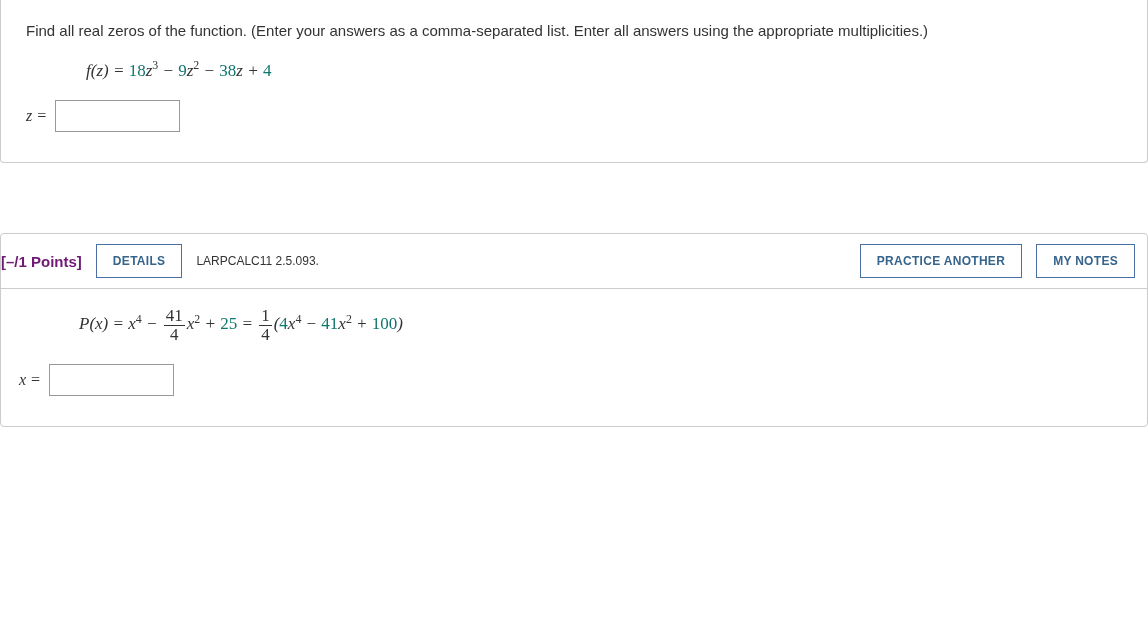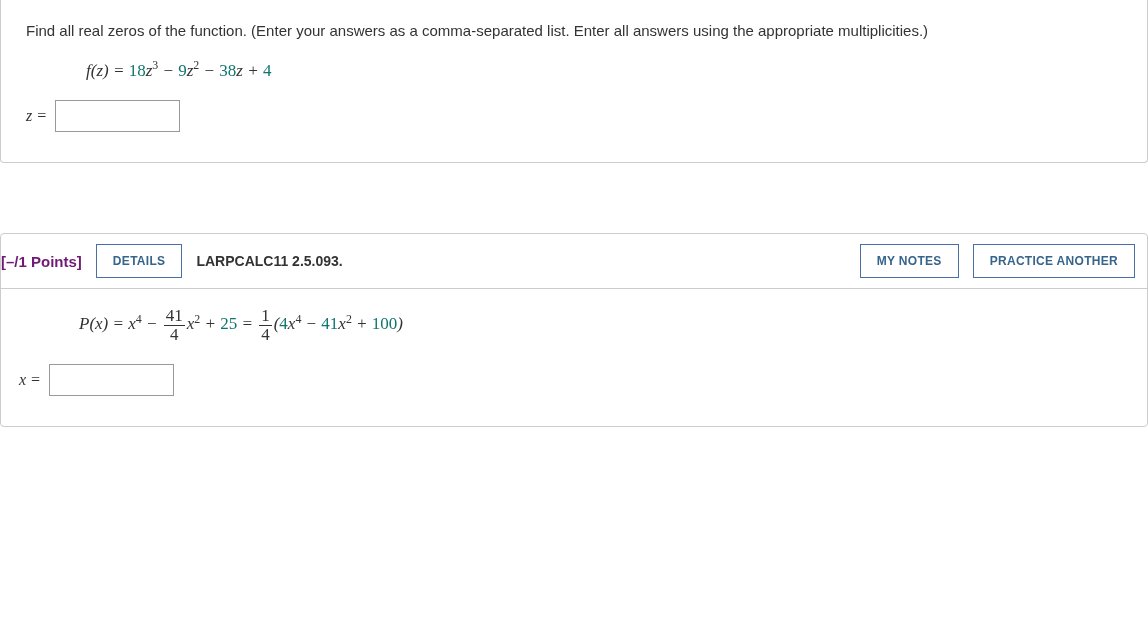--- a/index.html
+++ b/index.html
@@ -73,23 +73,23 @@
     color: #36648b;
     background: #fff;
     padding: 9px 16px;
     font-size: 12px;
     font-weight: bold;
     letter-spacing: 0.3px;
     cursor: pointer;
     font-family: Verdana, Geneva, sans-serif;
   }
   .qref {
-    font-weight: bold;
+    font-weight: normal;
     color: #333;
-    font-size: 14px;
+    font-size: 12px;
   }
   .spacer { flex: 1; }
   .frac {
     display: inline-block;
     vertical-align: middle;
     text-align: center;
     font-style: normal;
     line-height: 1.05;
     margin: 0 2px;
   }
@@ -110,22 +110,22 @@
     <input type="text" style="">
   </div>
 </div>
 
 <div class="q2-wrap">
   <div class="header-row">
     <span class="points">[–/1 Points]</span>
     <button class="btn">DETAILS</button>
     <span class="qref">LARPCALC11 2.5.093.</span>
     <span class="spacer"></span>
+    <button class="btn">PRACTICE ANOTHER</button>
     <button class="btn">MY NOTES</button>
-    <button class="btn">PRACTICE ANOTHER</button>
   </div>
   <div class="q2-body">
     <div class="formula-line">
       <span>P(x) = x</span><sup>4</sup><span> − </span><span class="frac"><span class="num">41</span><span class="den">4</span></span><span>x</span><sup>2</sup><span> + </span><span class="red">25</span><span> = </span><span class="frac"><span class="num">1</span><span class="den">4</span></span><span>(</span><span class="red">4</span><span>x</span><sup>4</sup><span> − </span><span class="red">41</span><span>x</span><sup>2</sup><span> + </span><span class="red">100</span><span>)</span>
     </div>
     <div class="answer-row">
       <span>x =</span>
       <input type="text" style="">
     </div>
   </div>

